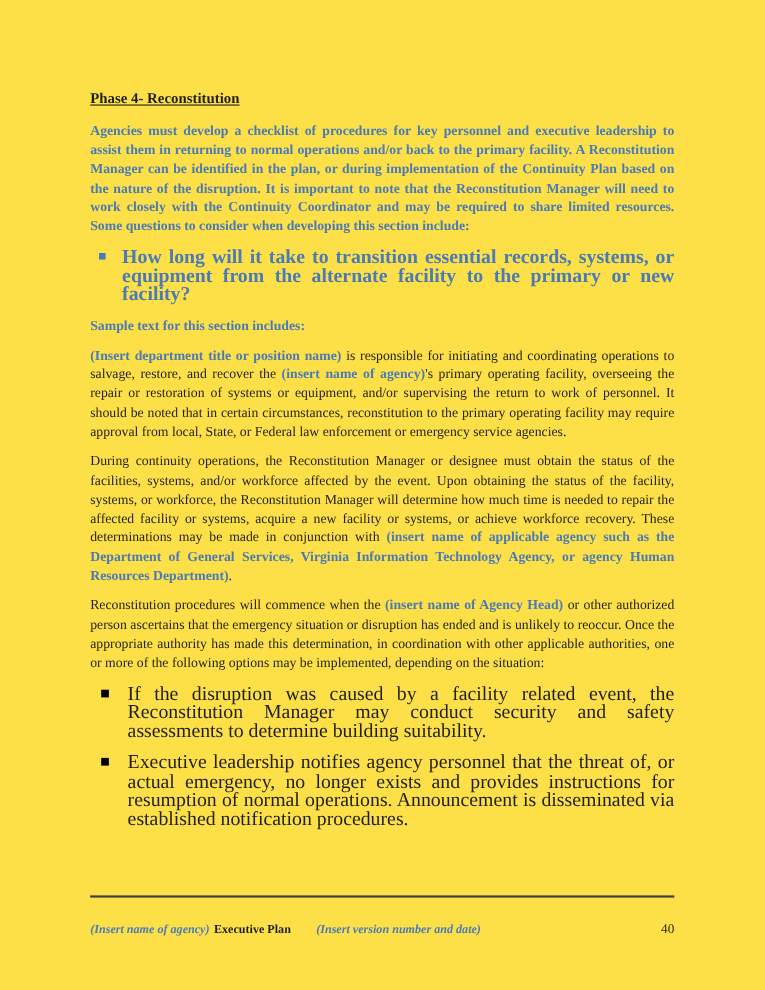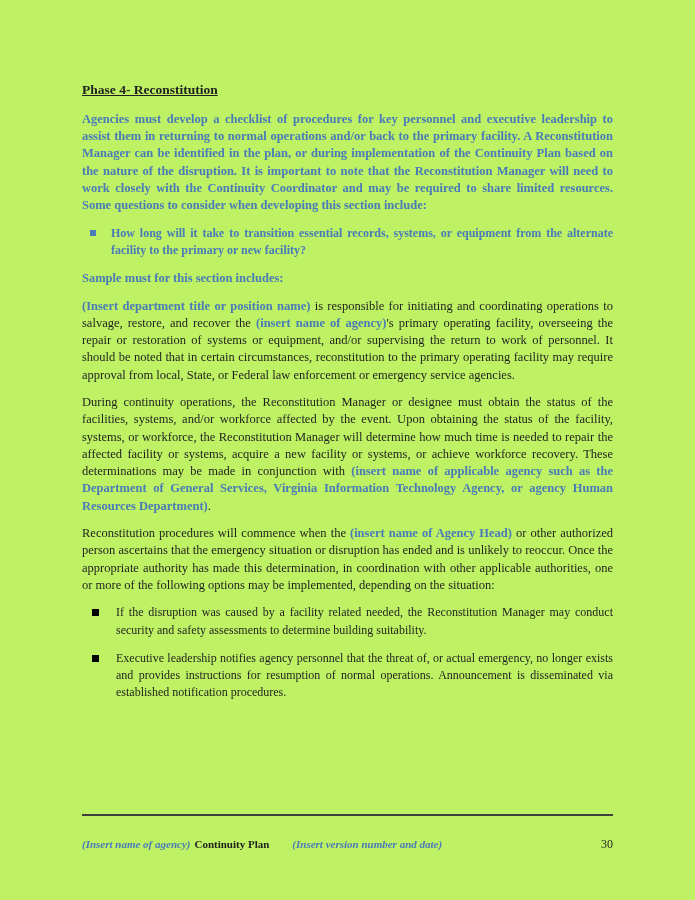--- a/index.html
+++ b/index.html
@@ -6,21 +6,21 @@
     --accent:#4a7ab8;
     --ink:#1f1f1f;
     --rule:#3f3f3f;
   }
   *{margin:0;padding:0;box-sizing:border-box;}
   html,body{background:#ffffff;}
   .page{
     position:relative;
     width:695px;
     height:900px;
-    background:#bef264;
+    background:#fde047;
     font-family:"Liberation Serif","DejaVu Serif",serif;
     color:var(--ink);
     overflow:hidden;
   }
   .content{
     position:absolute;
     left:82px;
     right:82px;
     top:83px;
   }
@@ -46,21 +46,21 @@
     color:var(--ink);
     font-weight:normal;
     font-style:normal;
   }
   ul.bullets{
     list-style:none;
     margin-bottom:0;
   }
   ul.bullets li{
     position:relative;
-    font-size:12px;
+    font-size:18px;
     line-height:17.3px;
     text-align:justify;
     margin-bottom:11px;
   }
   ul.q-list li{padding-left:29px;}
   ul.o-list li{padding-left:34px;}
   .sq{
     position:absolute;
     top:5px;
     display:inline-block;
@@ -97,38 +97,38 @@
   <div class="content">
 
     <div class="heading">Phase 4- Reconstitution</div>
 
     <p class="para blue">Agencies must develop a checklist of procedures for key personnel and executive leadership to assist them in returning to normal operations and/or back to the primary facility.  A Reconstitution Manager can be identified in the plan, or during implementation of the Continuity Plan based on the nature of the disruption.  It is important to note that the Reconstitution Manager will need to work closely with the Continuity Coordinator and may be required to share limited resources.  Some questions to consider when developing this section include:</p>
 
     <ul class="bullets q-list">
       <li><span class="sq"></span><span class="blue">How long will it take to transition essential records, systems, or equipment from the alternate facility to the primary or new facility?</span></li>
     </ul>
 
-    <p class="para blue sample-label">Sample must for this section includes:</p>
+    <p class="para blue sample-label">Sample text for this section includes:</p>
 
     <p class="para black-seg"><span class="blue">(Insert department title or position name)</span><span class="black-seg"> is responsible for initiating and coordinating operations to salvage, restore, and recover the </span><span class="blue">(insert name of agency)</span><span class="black-seg">'s primary operating facility, overseeing the repair or restoration of systems or equipment, and/or supervising the return to work of personnel.  It should be noted that in certain circumstances, reconstitution to the primary operating facility may require approval from local, State, or Federal law enforcement or emergency service agencies.</span></p>
 
     <p class="para black-seg"><span class="black-seg">During continuity operations, the Reconstitution Manager or designee must obtain the status of the facilities, systems, and/or workforce affected by the event.  Upon obtaining the status of the facility, systems, or workforce, the Reconstitution Manager will determine how much time is needed to repair the affected facility or systems, acquire a new facility or systems, or achieve workforce recovery.  These determinations may be made in conjunction with </span><span class="blue">(insert name of applicable agency such as the Department of General Services, Virginia Information Technology Agency, or agency Human Resources Department)</span><span class="black-seg">.</span></p>
 
     <p class="para black-seg"><span class="black-seg">Reconstitution procedures will commence when the </span><span class="blue">(insert name of Agency Head)</span><span class="black-seg"> or other authorized person ascertains that the emergency situation or disruption has ended and is unlikely to reoccur.  Once the appropriate authority has made this determination, in coordination with other applicable authorities, one or more of the following options may be implemented, depending on the situation:</span></p>
 
     <ul class="bullets o-list">
-      <li><span class="sq"></span><span class="black-seg">If the disruption was caused by a facility related needed, the Reconstitution Manager may conduct security and safety assessments to determine building suitability.</span></li>
+      <li><span class="sq"></span><span class="black-seg">If the disruption was caused by a facility related event, the Reconstitution Manager may conduct security and safety assessments to determine building suitability.</span></li>
       <li><span class="sq"></span><span class="black-seg">Executive leadership notifies agency personnel that the threat of, or actual emergency, no longer exists and provides instructions for resumption of normal operations.  Announcement is disseminated via established notification procedures.</span></li>
     </ul>
 
   </div>
 
   <div class="footer">
     <div class="footer-row">
       <div class="footer-left">
         <span class="footer-agency">(Insert name of agency)</span>
-        <span class="footer-title">Continuity Plan</span>
+        <span class="footer-title">Executive Plan</span>
         <span class="footer-version">(Insert version number and date)</span>
       </div>
-      <span class="footer-pagenum">30</span>
+      <span class="footer-pagenum">40</span>
     </div>
   </div>
 </div>
 
 </body></html>

